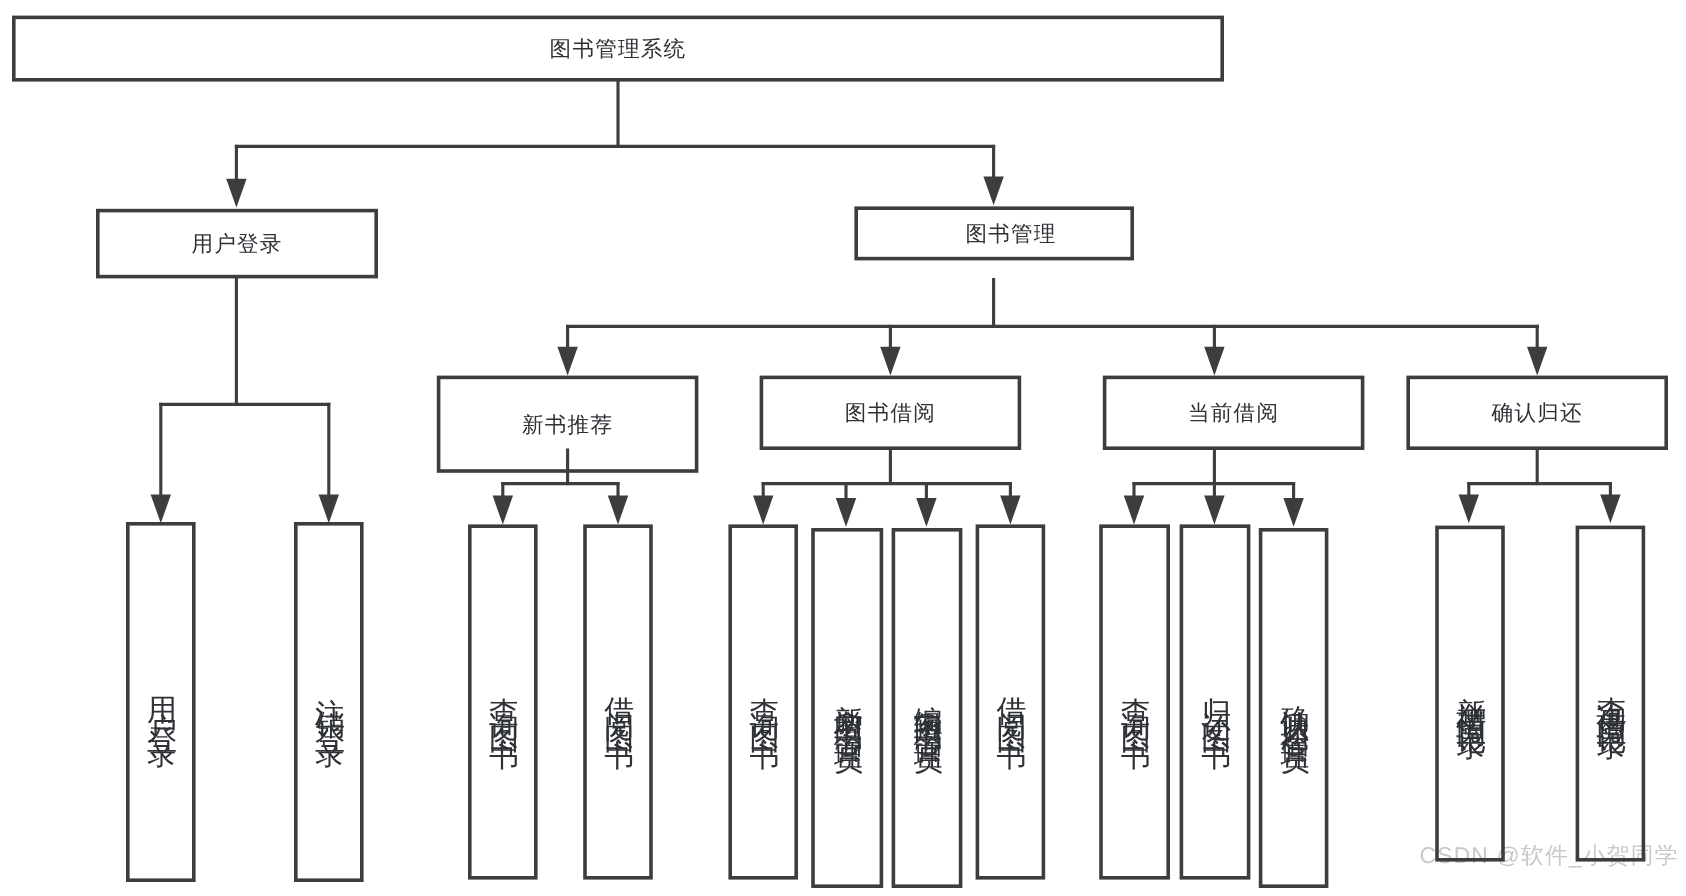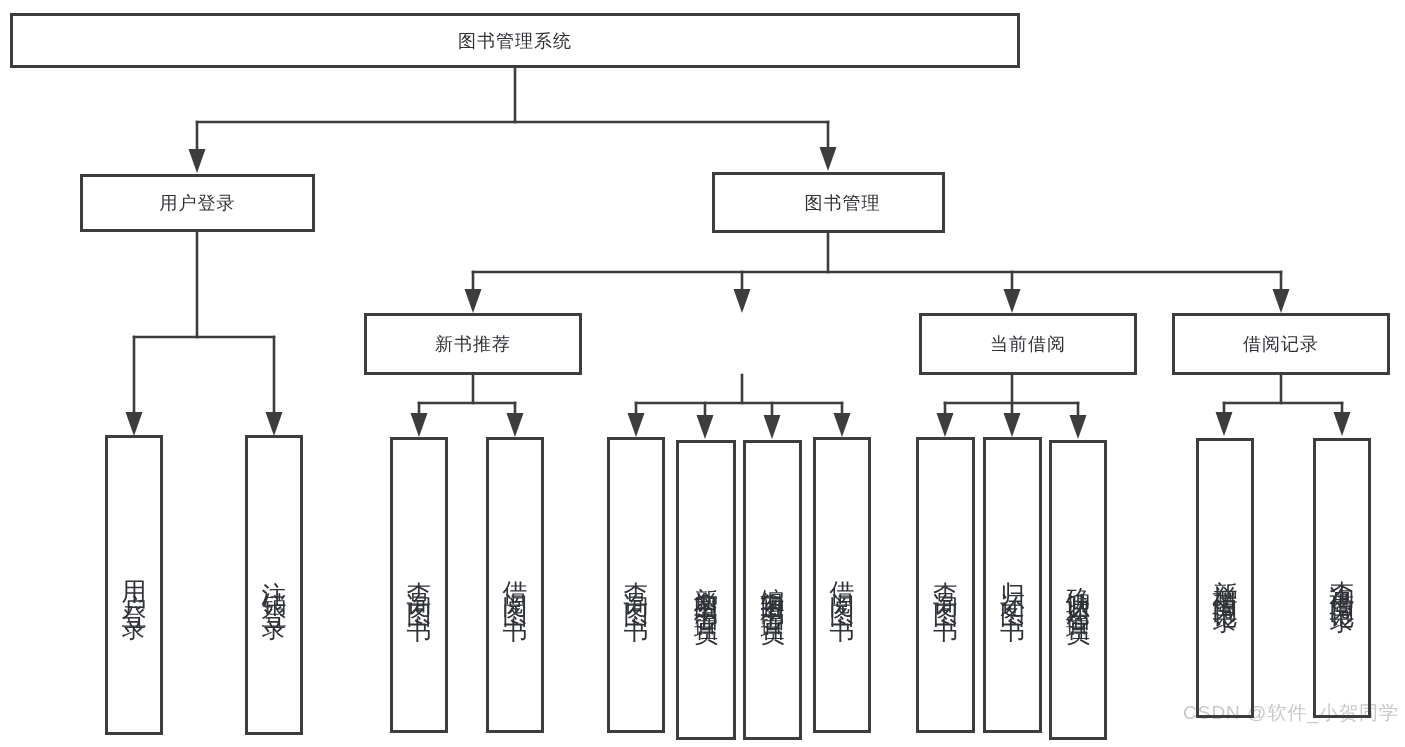--- a/index.html
+++ b/index.html
@@ -128,32 +128,35 @@
     <polygon points="1333.5,412 1350.5,412 1342,436"></polygon>
   </svg>
 
   <div class="node" style="left:10px;top:13px;width:1010px;height:55px;">
     <span class="hlabel">图书管理系统</span>
   </div>
 
   <div class="node" style="left:80px;top:174px;width:235px;height:58px;">
     <span class="hlabel">用户登录</span>
   </div>
-  <div class="node" style="left:712px;top:172px;width:233px;height:61px;padding-left:28px;">
+  <div class="node" style="left:712px;top:172px;width:233px;height:45px;padding-left:28px;">
     <span class="hlabel">图书管理</span>
   </div>
 
-  <div class="node" style="left:364px;top:313px;width:218px;height:62px;">
+  <div class="node" style="left:364px;top:313px;width:218px;height:81px;">
     <span class="hlabel">新书推荐</span>
+  </div>
+  <div class="node" style="left:633px;top:313px;width:218px;height:62px;">
+    <span class="hlabel">图书借阅</span>
   </div>
   <div class="node" style="left:903px;top:313px;width:218px;height:62px;margin-left:16px;">
     <span class="hlabel">当前借阅</span>
   </div>
   <div class="node" style="left:1172px;top:313px;width:218px;height:62px;">
-    <span class="hlabel">借阅记录</span>
+    <span class="hlabel">确认归还</span>
   </div>
 
   <div class="leaf" style="left:105px;top:435px;width:58px;height:300px;">
     <span class="vtext ls4">用户登录</span>
   </div>
   <div class="leaf" style="left:245px;top:435px;width:58px;height:300px;">
     <span class="vtext ls4">注销登录</span>
   </div>
 
   <div class="leaf" style="left:390px;top:437px;width:58px;height:296px;">

